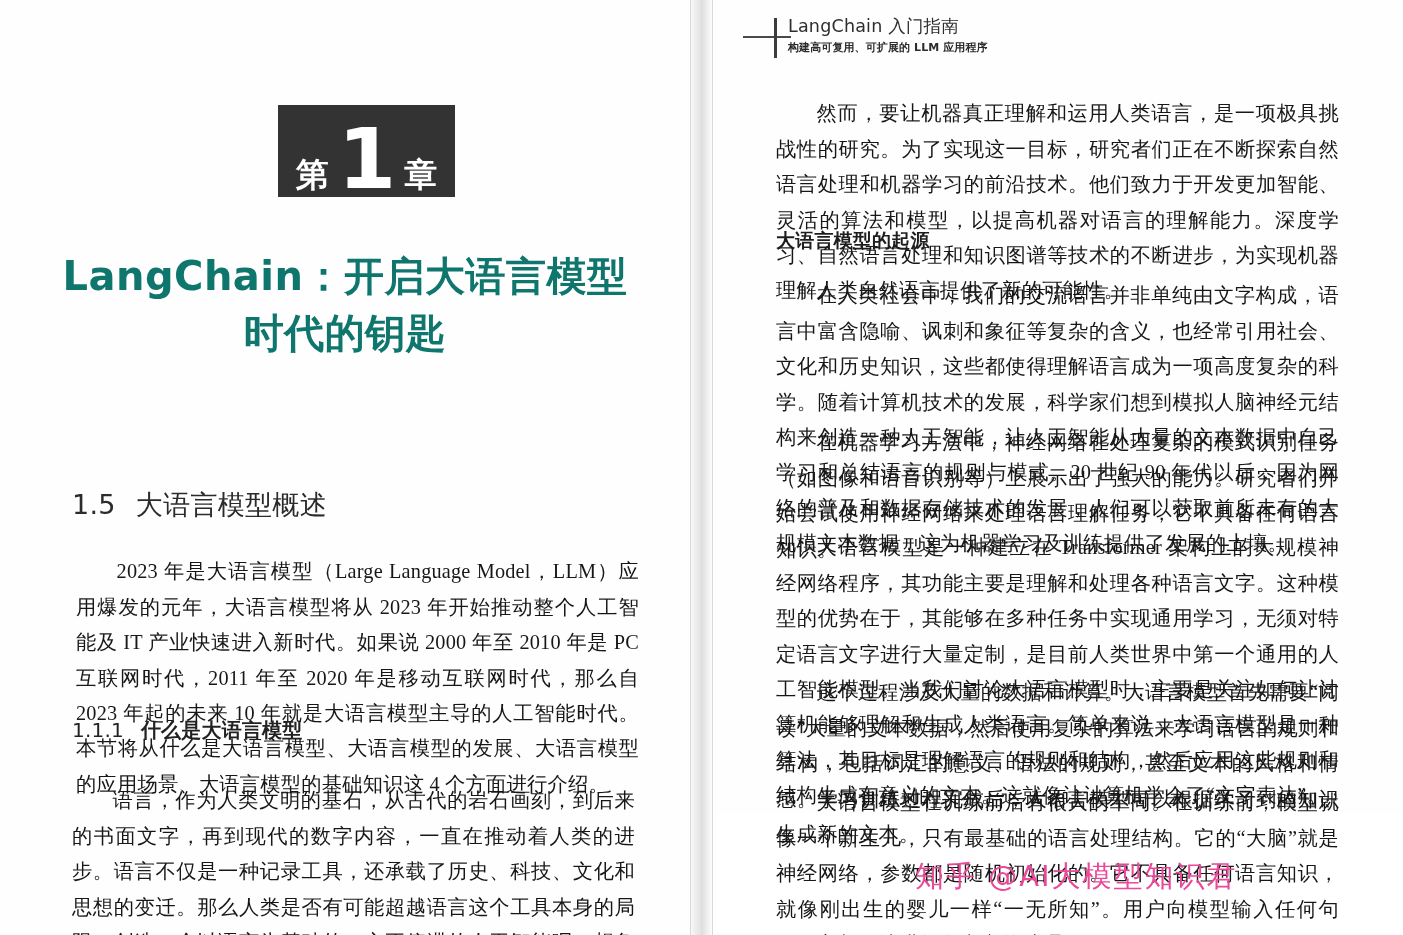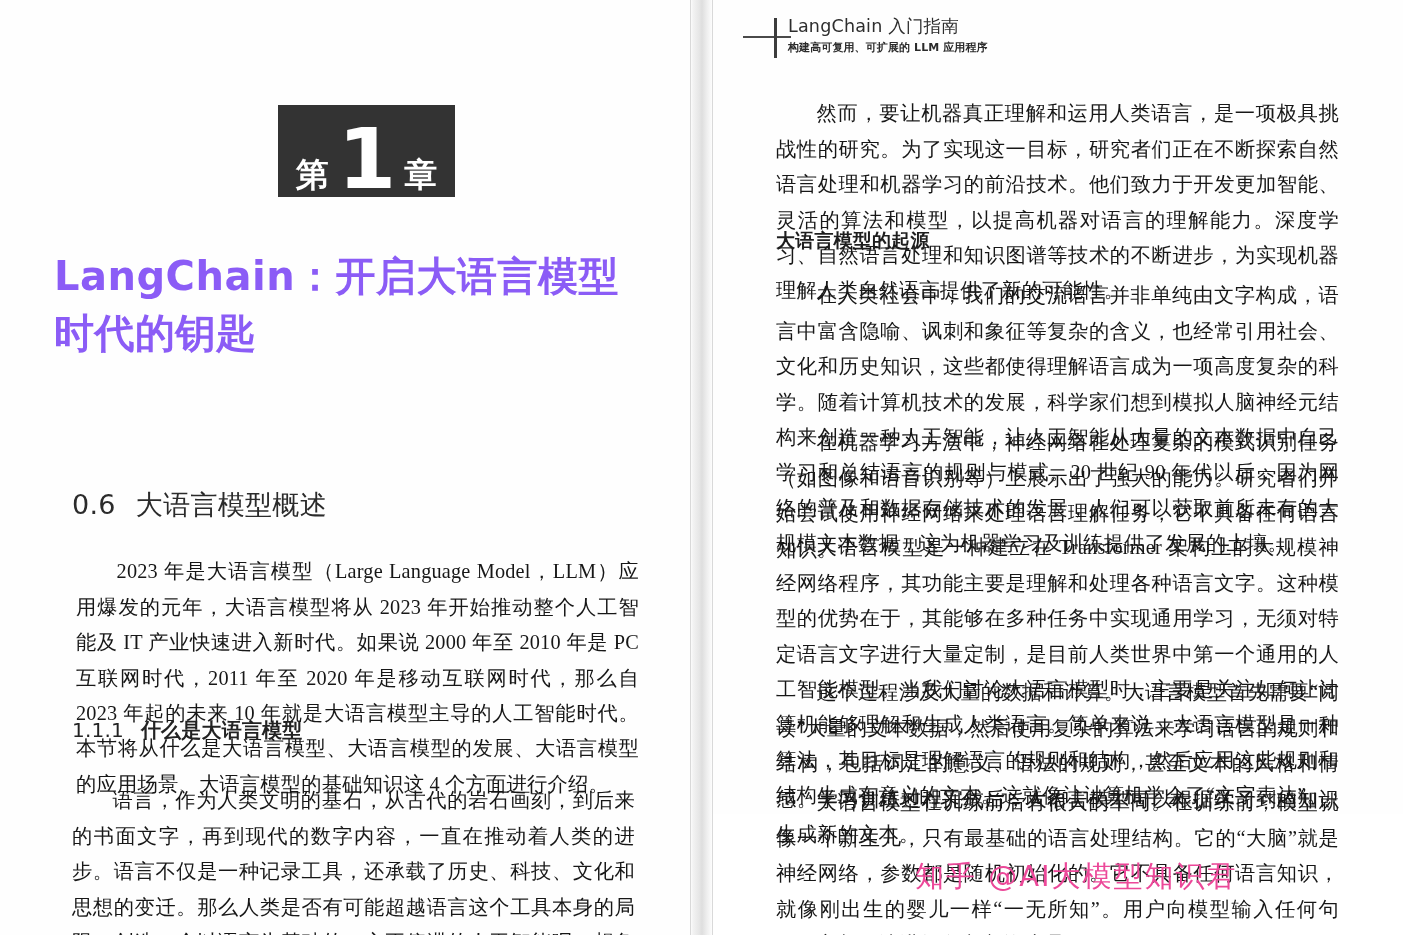--- a/index.html
+++ b/index.html
@@ -109,26 +109,26 @@
     margin: 0 8px 0 9px;
     position: relative;
     top: 3px;
   }
 
   .chapter-title {
     position: absolute;
     left: 54px;
     top: 248px;
     width: 582px;
-    text-align: left;
+    text-align: center;
     font-family: "DejaVu Sans", "Liberation Sans", sans-serif;
     font-weight: 700;
     font-size: 40px;
     line-height: 1.42;
-    color: #8b5cf6;
+    color: #0f766e;
     letter-spacing: 0.5px;
   }
   .chapter-title .ct-line { display: block; }
 
   .sec-h1 {
     font-family: "DejaVu Sans", "Liberation Sans", sans-serif;
     font-weight: 400;
     font-size: 27px;
     color: #2b2b2b;
     letter-spacing: 0.3px;
@@ -256,21 +256,21 @@
         <span class="cb-word">章</span>
       </div>
     </div>
 
     <div class="chapter-title">
       <span class="ct-line">LangChain：开启大语言模型</span>
       <span class="ct-line">时代的钥匙</span>
     </div>
 
     <div class="sec-h1 lp-sec1">
-      <span class="num">0.6</span><span>大语言模型概述</span>
+      <span class="num">1.5</span><span>大语言模型概述</span>
     </div>
 
     <p class="body-p lp-p1">2023 年是大语言模型（Large Language Model，LLM）应用爆发的元年，大语言模型将从 2023 年开始推动整个人工智能及 IT 产业快速进入新时代。如果说 2000 年至 2010 年是 PC 互联网时代，2011 年至 2020 年是移动互联网时代，那么自 2023 年起的未来 10 年就是大语言模型主导的人工智能时代。本节将从什么是大语言模型、大语言模型的发展、大语言模型的应用场景、大语言模型的基础知识这 4 个方面进行介绍。</p>
 
     <div class="sec-h2 lp-sec111">
       <span class="num">1.1.1</span><span>什么是大语言模型</span>
     </div>
 
     <p class="body-p lp-p2">语言，作为人类文明的基石，从古代的岩石画刻，到后来的书面文字，再到现代的数字内容，一直在推动着人类的进步。语言不仅是一种记录工具，还承载了历史、科技、文化和思想的变迁。那么人类是否有可能超越语言这个工具本身的局限，创造一个以语言为基础的、永不停滞的人工智能呢？想象一下，这个人工智能拥有人类所有的知识，能够与我们流畅对话，理解我们的语言，并给予准确的反馈。这样的技术，将极大地推动人类文明的发展，让人类从地球的主宰成为宇宙的主宰！</p>
   </div>

